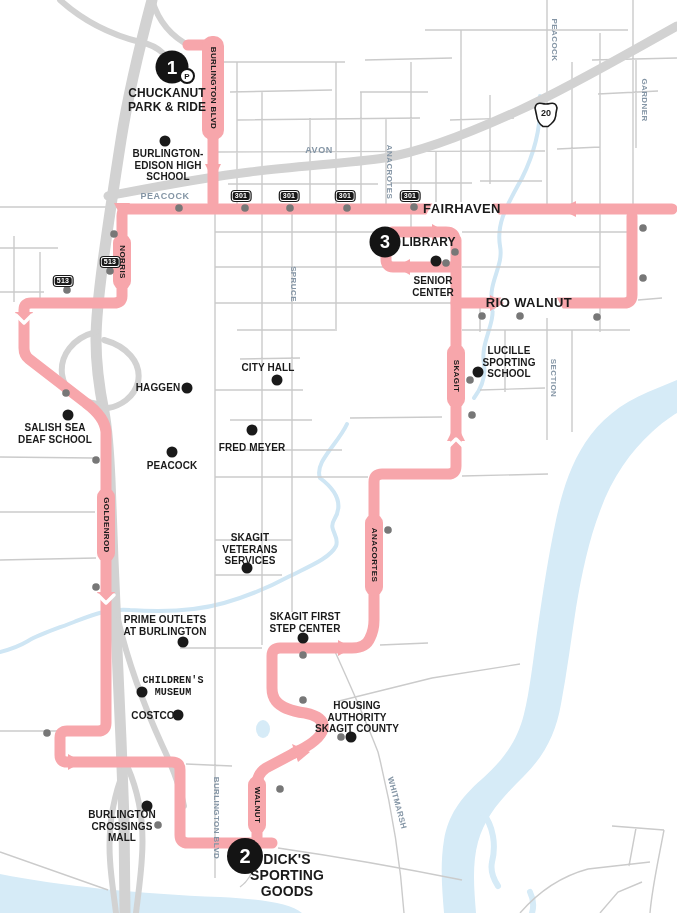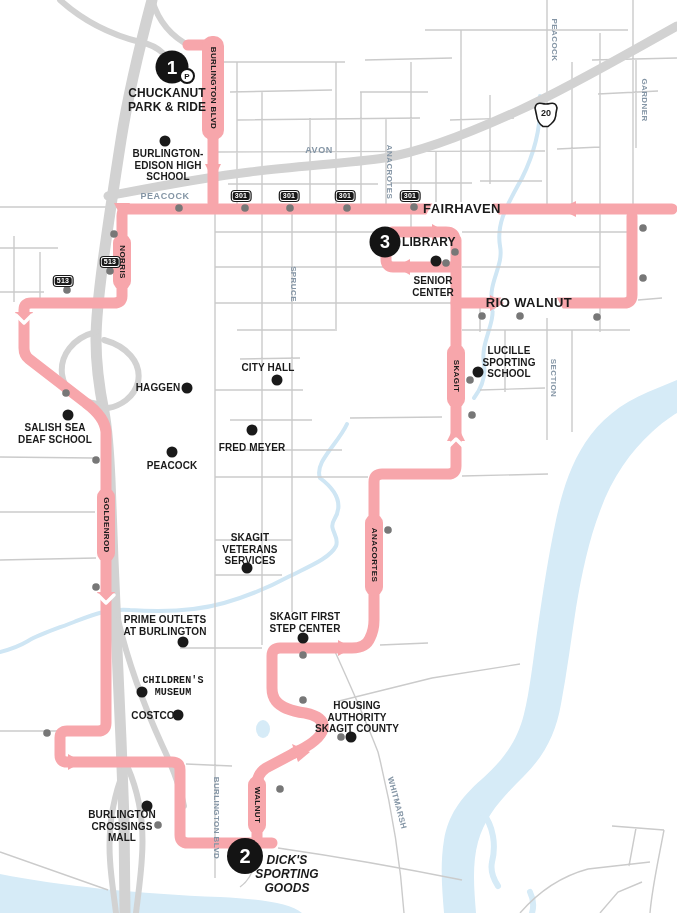--- a/index.html
+++ b/index.html
@@ -231,21 +231,21 @@
 </div>
 <div class="stopc" style="left:245px;top:856px;width:36px;height:36px;font-size:20px;">
   <span>2</span>
 </div>
 <div class="stopc" style="left:385px;top:242px;width:31px;height:31px;font-size:18px;">
   <span>3</span>
 </div>
 
 <div class="lbl lm" style="left:167px;top:101px;font-size:12px;">CHUCKANUT
 PARK &amp; RIDE</div>
-<div class="lbl lm" style="left:287px;top:875px;font-size:12px;font-style:italic;">DICK'S
+<div class="lbl lm" style="left:287px;top:875px;font-size:14px;">DICK'S
 SPORTING
 GOODS</div>
 <div class="lbl lm" style="left:402px;top:243px;transform:translate(0,-50%);font-size:12px;">LIBRARY</div>
 
 <div class="lbl lm" style="left:168px;top:165px;">BURLINGTON-
 EDISON HIGH
 SCHOOL</div>
 <div class="lbl lm" style="left:433px;top:286px;">SENIOR
 CENTER</div>
 <div class="lbl lm" style="left:509px;top:362px;">LUCILLE
@@ -261,21 +261,21 @@
 VETERANS
 SERVICES</div>
 <div class="lbl lm" style="left:165px;top:625px;">PRIME OUTLETS
 AT BURLINGTON</div>
 <div class="lbl lm" style="left:173px;top:686px;font-family:Liberation Mono, monospace;">CHILDREN'S
 MUSEUM</div>
 <div class="lbl lm" style="left:153px;top:716px;">COSTCO</div>
 <div class="lbl lm" style="left:122px;top:826px;">BURLINGTON
 CROSSINGS
 MALL</div>
-<div class="lbl lm" style="left:305px;top:622px;">SKAGIT FIRST
+<div class="lbl lm" style="left:305px;top:622px;text-align:right;">SKAGIT FIRST
 STEP CENTER</div>
 <div class="lbl lm" style="left:357px;top:717px;">HOUSING
 AUTHORITY
 SKAGIT COUNTY</div>
 
 <div class="lbl st" style="left:213px;top:88px;transform:translate(-50%,-50%) rotate(90deg);">BURLINGTON BLVD</div>
 <div class="lbl st gray" style="left:216px;top:818px;transform:translate(-50%,-50%) rotate(90deg);">BURLINGTON BLVD</div>
 <div class="lbl big gray" style="left:319px;top:150px;">AVON</div>
 <div class="lbl big gray" style="left:165px;top:196px;">PEACOCK</div>
 <div class="lbl notch" style="left:462px;top:209px;">FAIRHAVEN</div>

